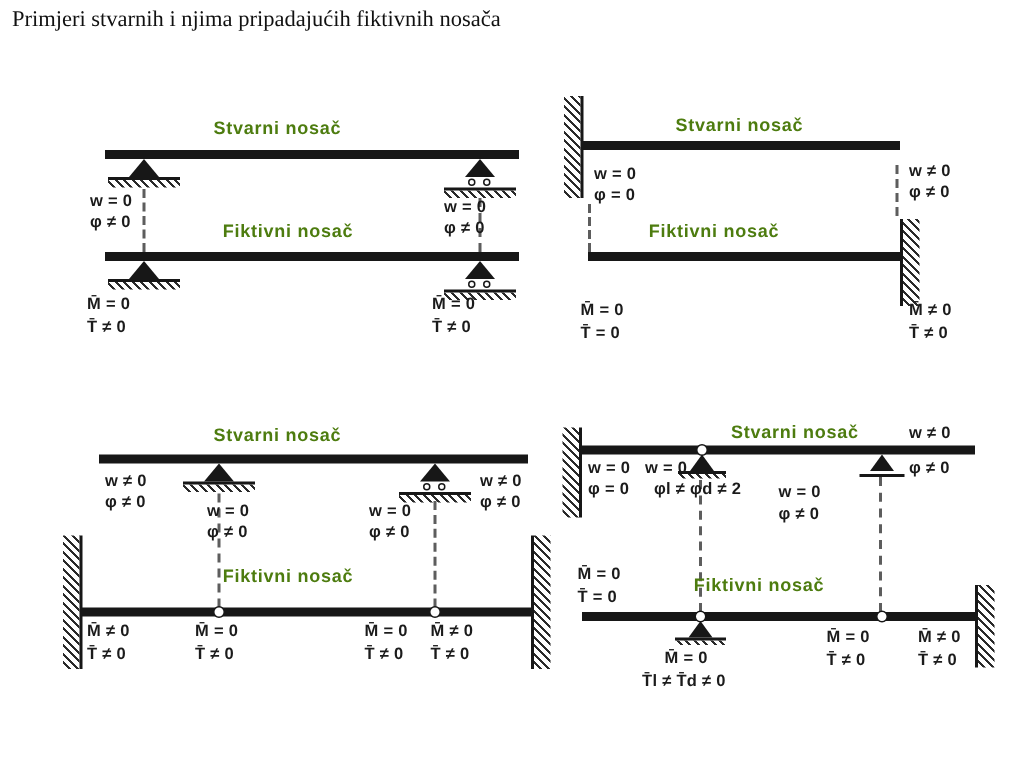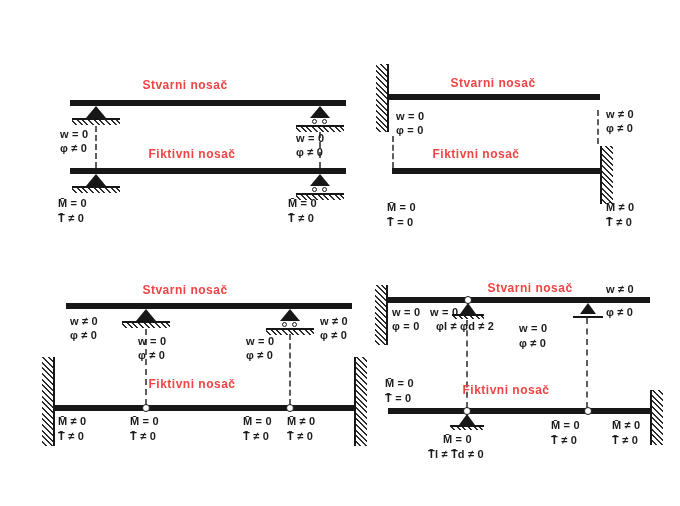--- a/index.html
+++ b/index.html
@@ -19,21 +19,21 @@
     color: #111;
     white-space: nowrap;
   }
   .cap {
     position: absolute;
     width: 140px;
     text-align: center;
     font-weight: 700;
     font-size: 12px;
     letter-spacing: .5px;
-    color: #ef4444;
+    color: #4d7c0f;
     white-space: nowrap;
   }
   .lbl {
     position: absolute;
     font-weight: 700;
     font-size: 11px;
     line-height: 13px;
     letter-spacing: .2px;
     color: #1b1b1b;
     white-space: nowrap;
@@ -72,20 +72,21 @@
     border: 1.5px solid #171717; border-radius: 50%;
     background: #fff;
   }
   .bar { position: absolute; background: #171717; }
 </style>
 </head>
 <body>
 
 <div class="page">
 
+  <div class="doc-title">Primjeri stvarnih i njima pripadajućih fiktivnih nosača</div>
 
   <div class="cap" style="left:115px;top:78px">Stvarni nosač</div>
   <div class="beam" style="left:70px;top:100px;width:276px"></div>
   <div class="tri" style="left:86px;top:106px"></div>
   <div class="hatch" style="left:72px;top:118px;width:48px"></div>
   <div class="tri" style="left:310px;top:106px"></div>
   <div class="rdot" style="left:312px;top:119px"></div>
   <div class="rdot" style="left:322px;top:119px"></div>
   <div class="hatch" style="left:296px;top:125px;width:48px"></div>
   <div class="dash" style="left:95px;top:126px;height:42px"></div>

